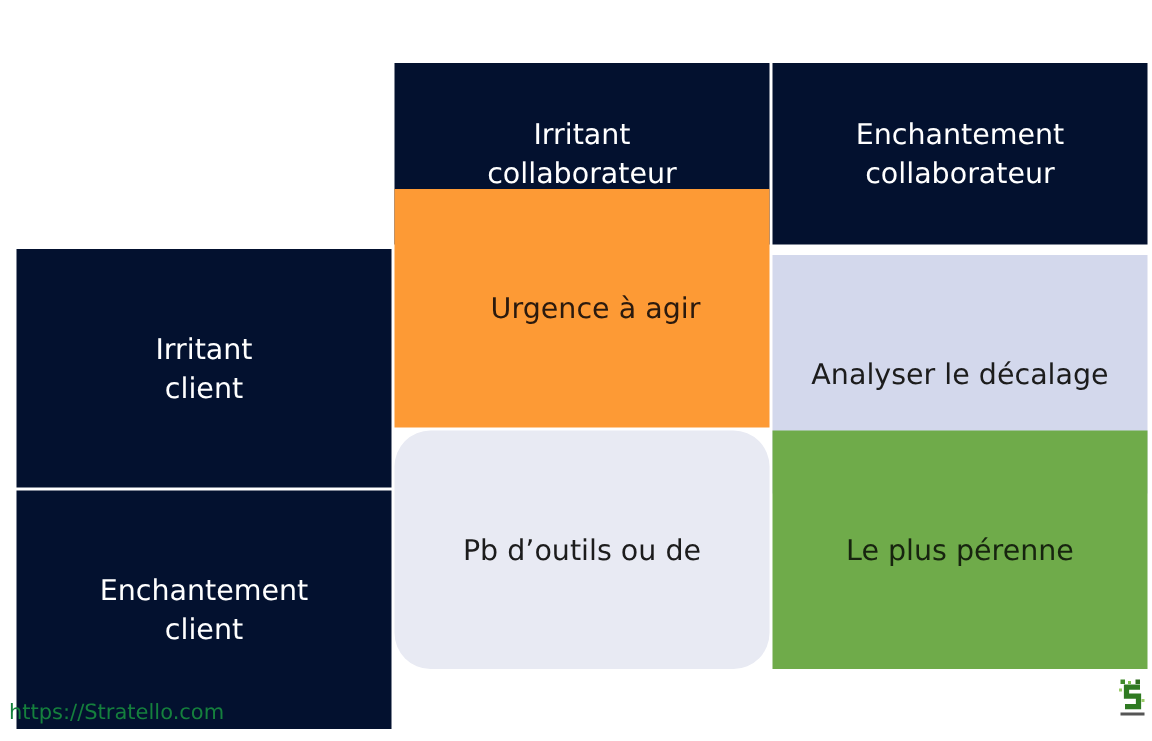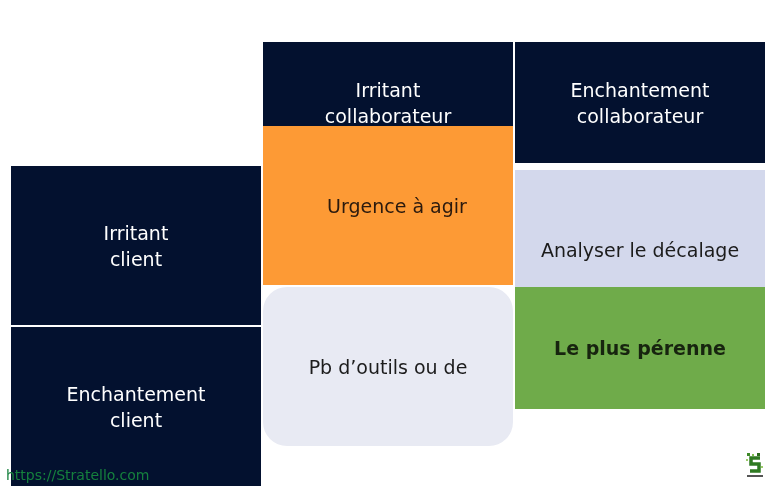--- a/index.html
+++ b/index.html
@@ -18,21 +18,21 @@
     .pale { background: #e8eaf3; color: #1c1c1c; border-radius: 24px; }
     .green { background: #6fab4a; color: #17240f; }
 
     #h1 { left: 263px; top: 2px; width: 250px; height: 121px; }
     #h2 { left: 515px; top: 2px; width: 250px; height: 121px; }
     #r1 { left: 11px; top: 126px; width: 250px; height: 159px; }
     #r2 { left: 11px; top: 287px; width: 250px; height: 159px; }
     #c11 { left: 263px; top: 126px; width: 250px; height: 159px; padding-left: 28px; }
     #c12 { left: 515px; top: 126px; width: 250px; height: 159px; margin-top: 44px; }
     #c21 { left: 263px; top: 287px; width: 250px; height: 159px; }
-    #c22 { left: 515px; top: 287px; width: 250px; height: 122px; font-weight: bold; }
+    #c22 { left: 515px; top: 287px; width: 250px; height: 159px; }
 
     .footer-url {
       position: absolute; left: 6px; top: 467px; font-size: 14px; color: #15803d;
     }
     .logo {
       position: absolute; left: 744px; top: 452px; width: 22px; height: 28px;
     }
   </style>
 </head>
 <body>

